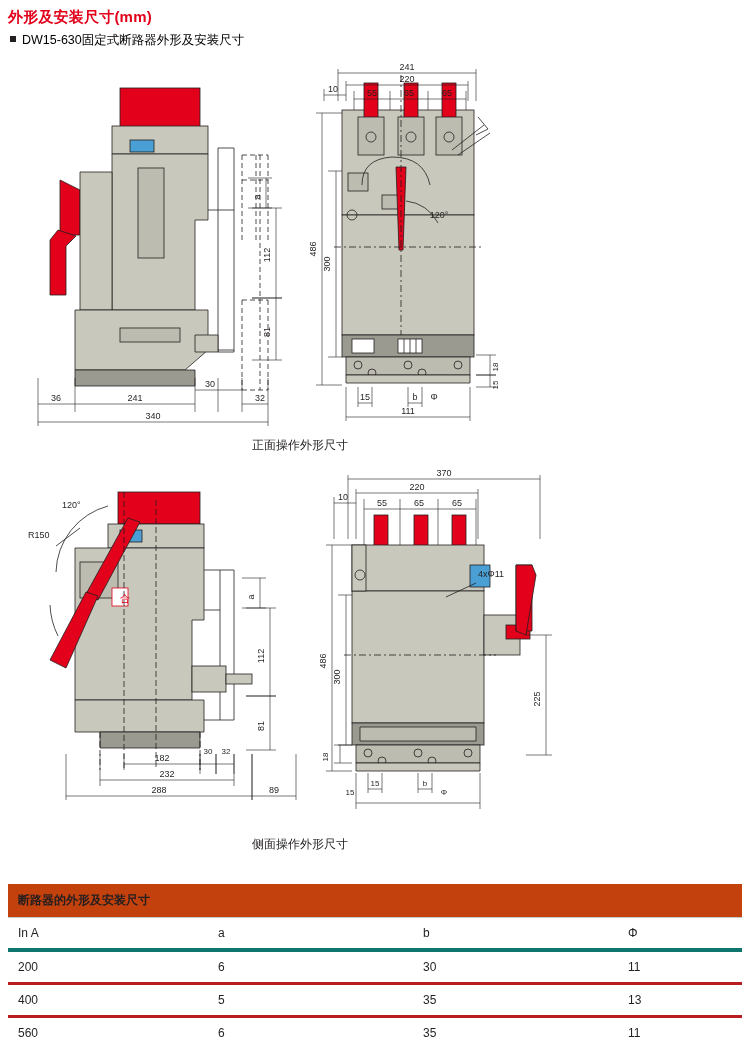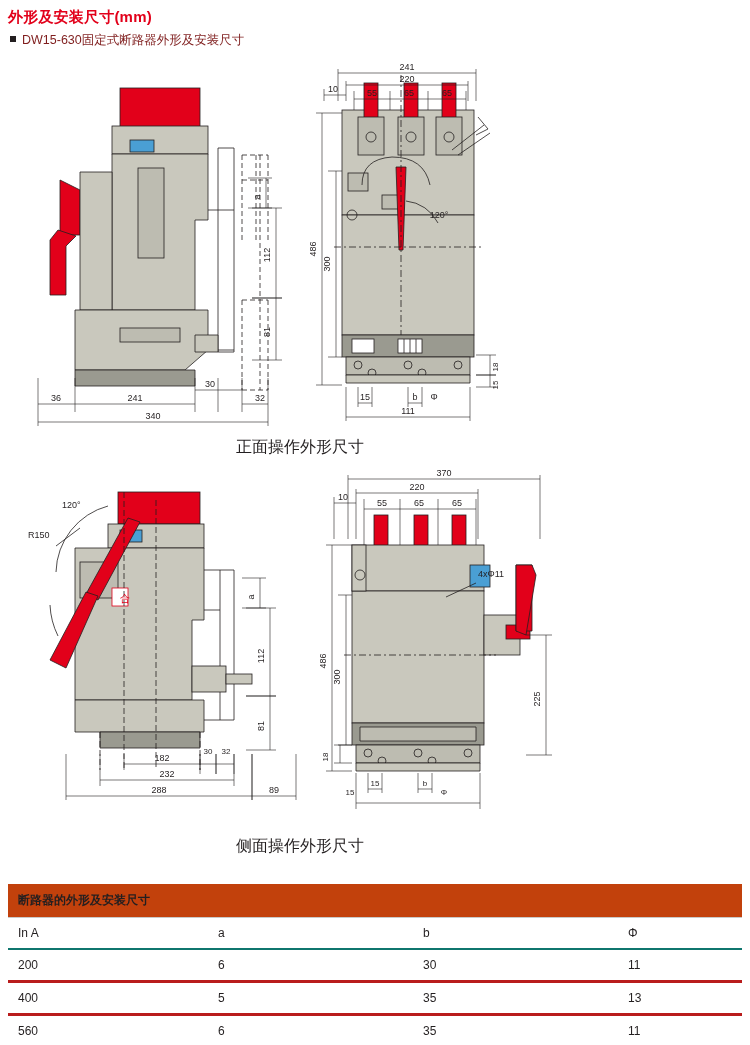--- a/index.html
+++ b/index.html
@@ -13,50 +13,50 @@
   }
   .page{position:relative;width:632px;height:1045px;}
 
   .title{
     position:absolute;left:8px;top:8px;
     font-size:15px;font-weight:bold;color:#e2001a;
     letter-spacing:0.2px;
   }
   .subtitle{
     position:absolute;left:10px;top:32px;
-    font-size:12.5px;color:#7f1d1d;
+    font-size:12.5px;color:#000000;
   }
   .subtitle .bullet{
     display:inline-block;width:6px;height:6px;background:#231f20;
     margin-right:6px;vertical-align:2px;
   }
 
   .caption{
     position:absolute;
-    font-size:16px;color:#231f20;
+    font-size:12px;color:#231f20;
     text-align:center;
   }
 
   svg{display:block;}
   .fig{position:absolute;}
 
   
   .spec-table{
     position:absolute;left:8px;top:884px;width:734px;
     border-collapse:collapse;font-size:12px;
   }
   .spec-table td,.spec-table th{
     text-align:left;padding:8px 10px;font-weight:normal;
     border-bottom:3px solid #b91c1c;
   }
   .spec-table .hdr-row td{
     background:#c2410c;font-weight:bold;border-bottom:1px solid #c9c9c9;
   }
   .spec-table .col-row td{
-    border-bottom:2px solid #0f766e;
+    border-bottom:4px solid #0f766e;
     margin-top:12px;
   }
   .spec-table tr td:nth-child(1){width:180px;}
   .spec-table tr td:nth-child(2){width:185px;}
   .spec-table tr td:nth-child(3){width:185px;}
 </style>
 </head>
 <body>
 
 <div class="page">

